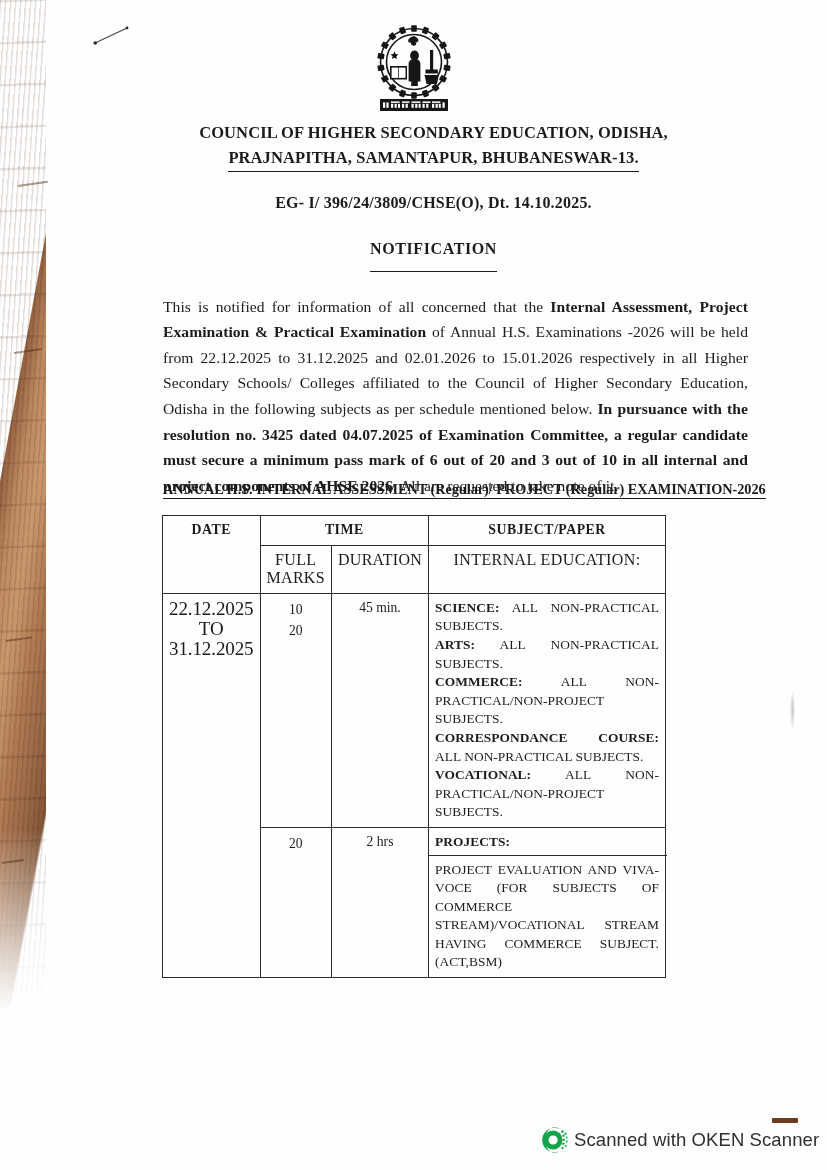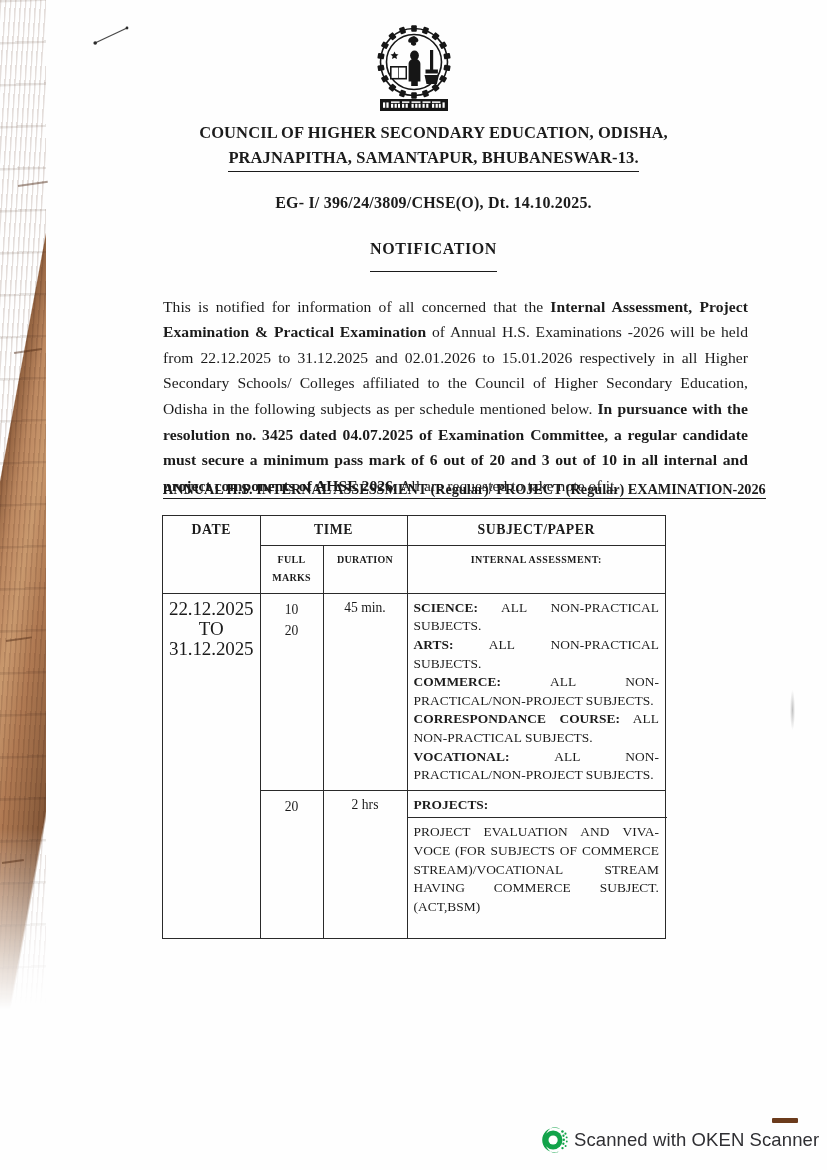--- a/index.html
+++ b/index.html
@@ -158,23 +158,23 @@
   }
   th.hdr {
     text-align: center;
     font-weight: bold;
     letter-spacing: .5px;
     font-size: 13.8px;
     padding: 6px 4px 8px;
   }
   th.sub {
     text-align: center;
-    font-weight: bold;
+    font-weight: normal;
     letter-spacing: .3px;
-    font-size: 10px;
+    font-size: 16px;
     height: 46px;
     vertical-align: top;
     padding-top: 6px;
   }
   th.sub.ia {
     text-align: center;
     letter-spacing: .4px;
   }
   td.col-date {
     width: 88px;
@@ -374,21 +374,21 @@
   <table class="sched">
     <thead>
       <tr>
         <th class="hdr" rowspan="2">DATE</th>
         <th class="hdr" colspan="2">TIME</th>
         <th class="hdr">SUBJECT/PAPER</th>
       </tr>
       <tr>
         <th class="sub">FULL<br>MARKS</th>
         <th class="sub">DURATION</th>
-        <th class="sub ia">INTERNAL ASSESSMENT:</th>
+        <th class="sub ia">INTERNAL EDUCATION:</th>
       </tr>
     </thead>
     <tbody>
       <tr class="row-ia">
         <td class="col-date" rowspan="2">22.12.2025<br>TO<br>31.12.2025</td>
         <td class="col-marks">10<br>20</td>
         <td class="col-dur">45 min.</td>
         <td class="col-subject">
           <span class="sub-line"><b>SCIENCE:</b><span> ALL NON-PRACTICAL SUBJECTS.</span></span>
           <span class="sub-line"><b>ARTS:</b><span> ALL NON-PRACTICAL SUBJECTS.</span></span>

